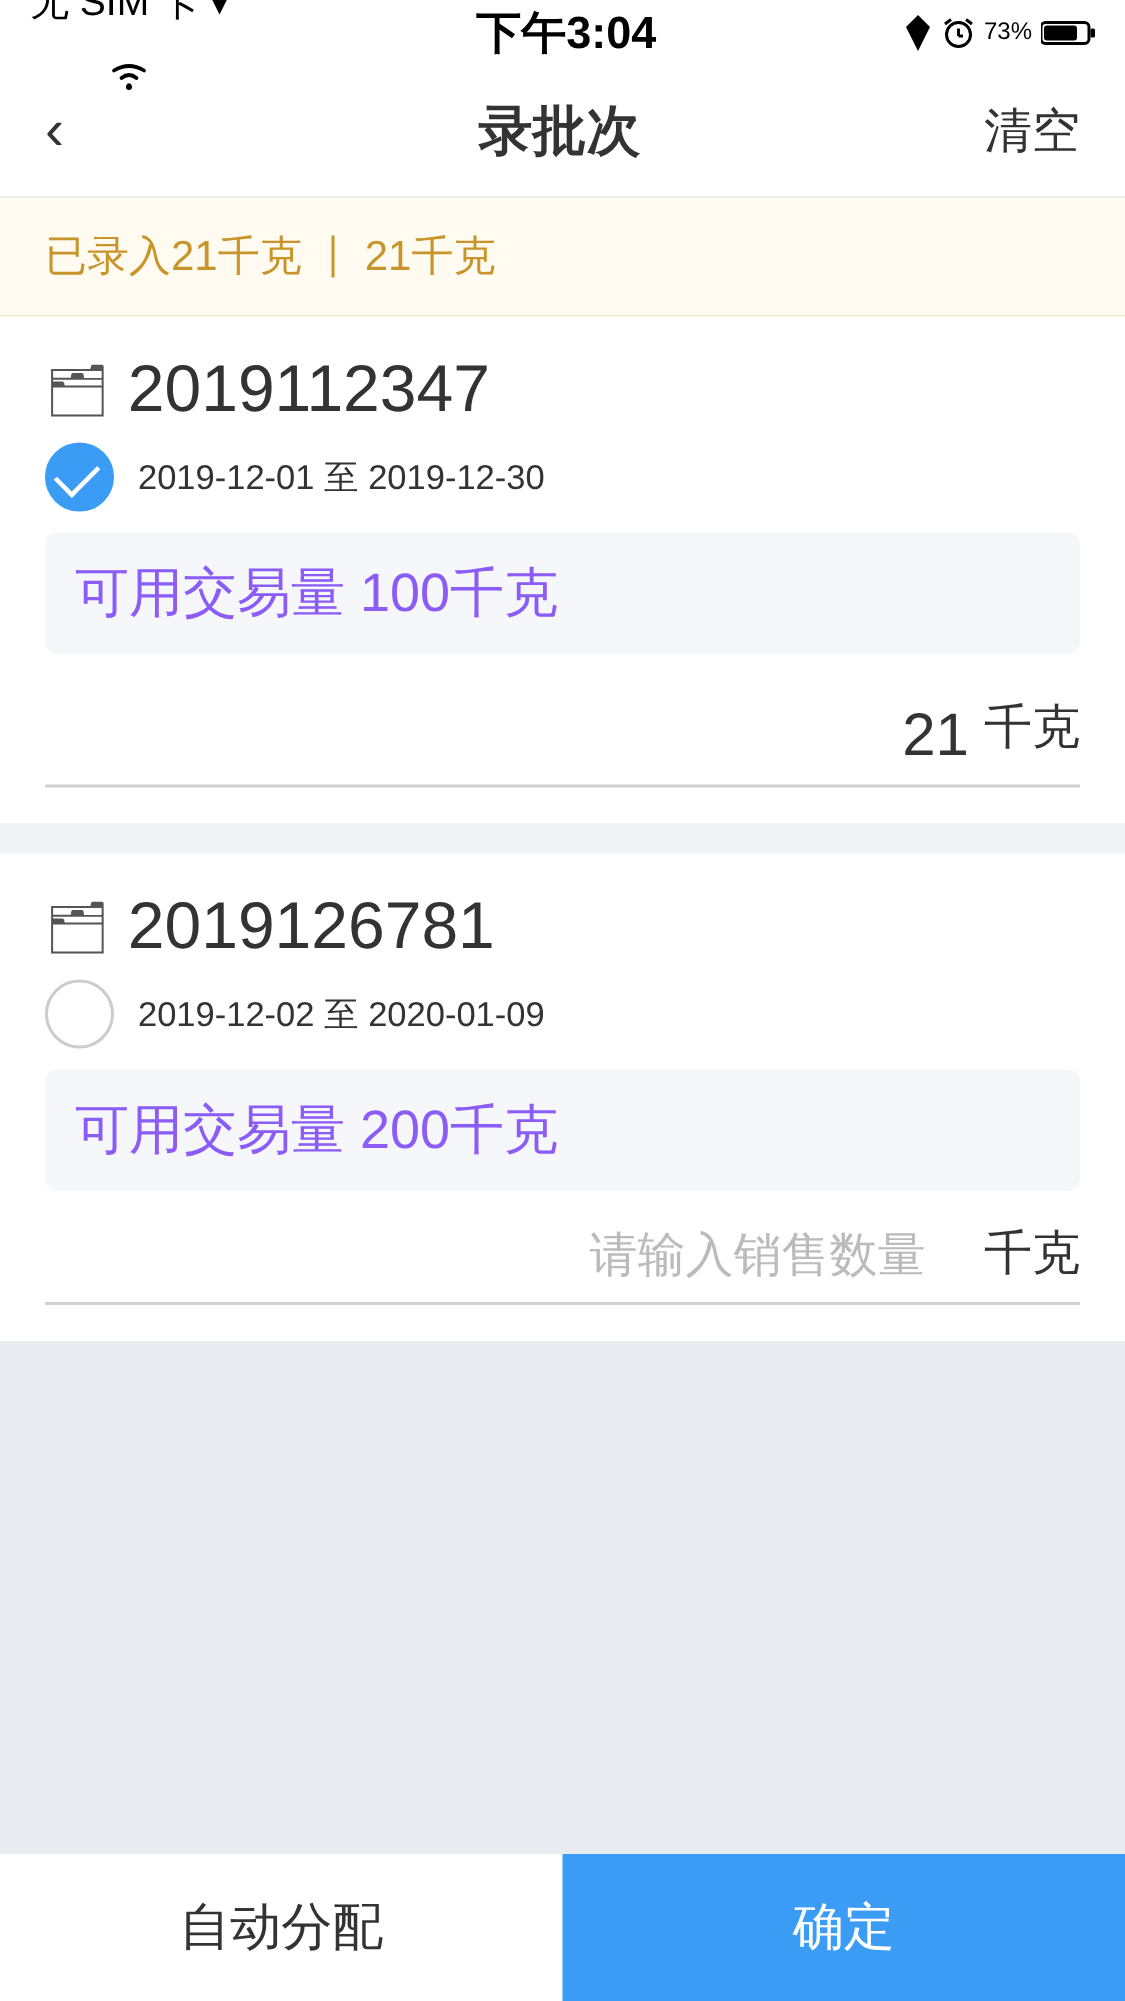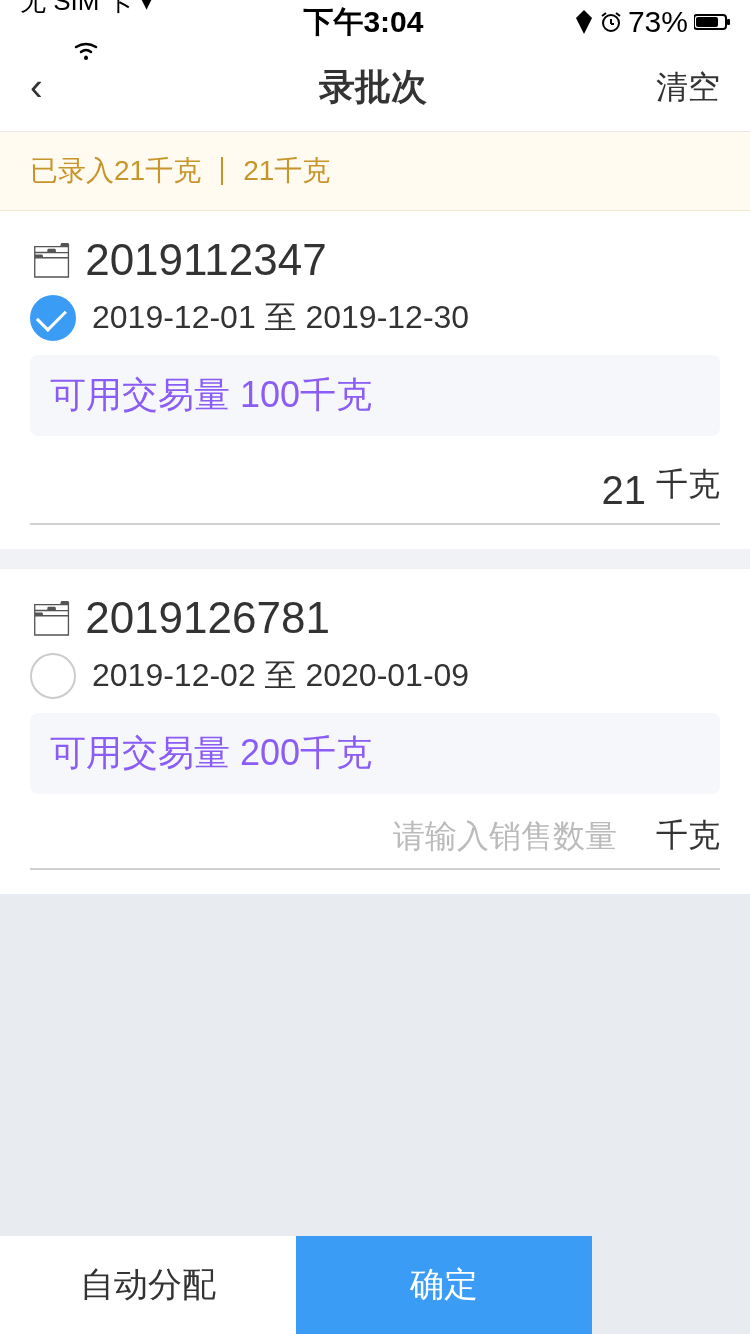--- a/index.html
+++ b/index.html
@@ -33,21 +33,21 @@
     }
     .status-center {
       font-size: 30px;
       font-weight: 600;
       color: #000;
     }
     .status-right {
       display: flex;
       align-items: center;
       gap: 6px;
-      font-size: 30px;
+      font-size: 16px;
       color: #000;
     }
 
     
     .nav-bar {
       width: 750px;
       height: 88px;
       background: #fff;
       display: flex;
       align-items: center;
@@ -138,21 +138,21 @@
     .check-circle.checked::after {
       content: '';
       width: 24px;
       height: 14px;
       border-left: 3px solid #fff;
       border-bottom: 3px solid #fff;
       transform: rotate(-45deg) translateY(-3px);
       display: block;
     }
     .batch-date {
-      font-size: 32px;
+      font-size: 23px;
       color: #333;
     }
     .avail-box {
       margin: 14px 30px 0 30px;
       background: #f5f7fa;
       border-radius: 8px;
       padding: 16px 20px;
       font-size: 36px;
       color: #8b5cf6;
     }
@@ -213,21 +213,21 @@
 
     
     .gray-area {
       background: #e8ecf0;
       flex: 1;
       min-height: 440px;
     }
 
     
     .bottom-bar {
-      width: 592px;
+      width: 750px;
       height: 98px;
       display: flex;
       position: fixed;
       bottom: 0;
       left: 0;
       background: #fff;
     }
     .btn-auto {
       flex: 1;
       display: flex;

